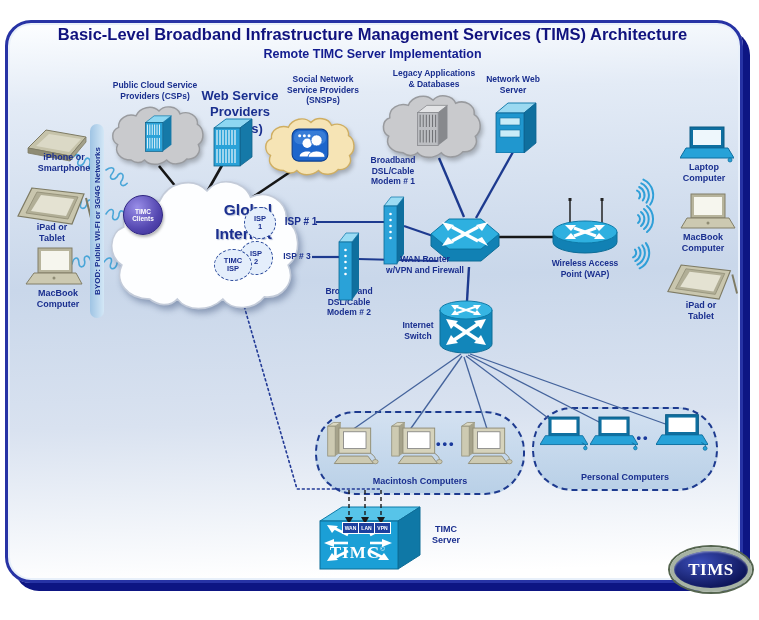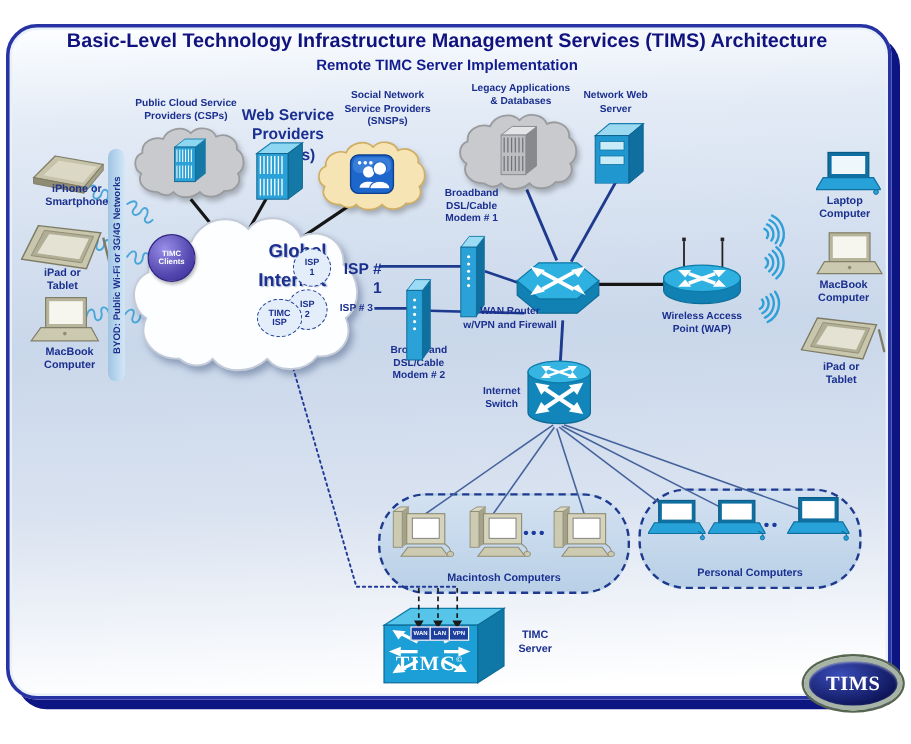--- a/index.html
+++ b/index.html
@@ -49,21 +49,21 @@
         display:flex;align-items:center;justify-content:center;
         font-family:"Liberation Serif",serif;font-weight:700;font-size:17px;color:#fff;letter-spacing:.5px;}
   svg.wires{position:absolute;left:0;top:0;z-index:2;}
   svg.wirestop{position:absolute;left:0;top:0;z-index:4;}
 </style>
 </head>
 <body>
 
 <div class="frame"></div>
 
-<div class="ttl">Basic-Level Technology Infrastructure Management Services (TIMS) Architecture</div>
+<div class="ttl">Basic-Level Broadband Infrastructure Management Services (TIMS) Architecture</div>
 <div class="sub">Remote TIMC Server Implementation</div>
 
 <svg class="wires" width="759" height="620" viewBox="0 0 759 620">
 
   <g stroke="#161616" stroke-width="2.6" fill="none">
     <path d="M159,166 L189,203"></path>
       <path d="M229,153 L203,199"></path>
     <path d="M296,168 L244,203"></path>
       <path d="M499,237 L557,237"></path>
   </g>
@@ -292,21 +292,21 @@
 WAN</div>
 <div class="badge">TIMC
 Clients</div>
 <div class="circ" style="left:244px;top:207px;width:30px;height:30px;">ISP
 1</div>
 <div class="circ" style="left:239px;top:241px;width:32px;height:32px;">ISP
 2</div>
 <div class="circ" style="left:214px;top:249px;width:36px;height:30px;border-radius:50%;">TIMC
 ISP</div>
 
-<div class="lbl" style="left:284px;top:216px;width:34px;font-size:13px;text-align:right;">ISP # 1</div>
+<div class="lbl" style="left:284px;top:216px;width:34px;font-size:10px;">ISP # 1</div>
 <div class="lbl" style="left:280px;top:251px;width:34px;font-size:8.5px;">ISP # 3</div>
 
 <div class="lbl" style="left:358px;top:155px;width:70px;font-size:8.5px;">Broadband
 DSL/Cable
 Modem # 1</div>
 <div class="icon" style="left:381px;top:194px;">
   <svg width="26" height="78" viewBox="0 0 26 78">
     <polygon points="3,12 10,3 23,3 16,12" fill="#9bdcf4" stroke="#1a7fae" stroke-width="0.8"></polygon>
     <polygon points="16,12 23,3 23,60 16,70" fill="#0f6f9e"></polygon>
     <rect x="3" y="12" width="13" height="58" fill="#2aa2d8" stroke="#0e6a96" stroke-width="0.8"></rect>

